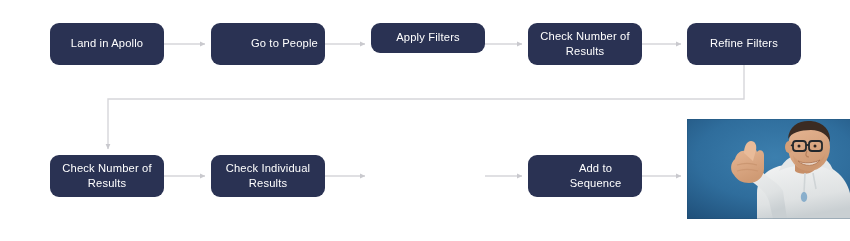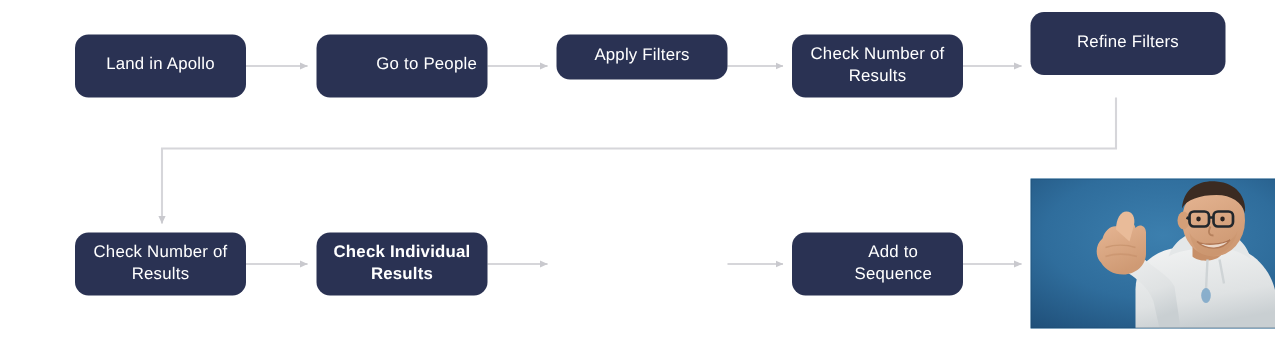--- a/index.html
+++ b/index.html
@@ -101,30 +101,30 @@
 
   <div class="node" style="left:340px; top:23px; width:114px; height:30px;">
     <span class="label">Apply Filters</span>
   </div>
 
   <div class="node" style="left:497px; top:23px; width:114px; height:42px;">
     <span class="label">Check Number of
 Results</span>
   </div>
 
-  <div class="node" style="left:656px; top:8px; width:130px; height:42px;">
+  <div class="node" style="left:656px; top:23px; width:114px; height:42px;">
     <span class="label">Refine Filters</span>
   </div>
 
   <div class="node" style="left:19px; top:155px; width:114px; height:42px;">
     <span class="label">Check Number of
 Results</span>
   </div>
 
-  <div class="node" style="left:180px; top:155px; width:114px; height:42px;font-weight:bold;">
+  <div class="node" style="left:180px; top:155px; width:114px; height:42px;">
     <span class="label">Check Individual
 Results</span>
   </div>
 
 
   <div class="node" style="left:497px; top:155px; width:114px; height:42px;padding-left:28px;">
     <span class="label">Add to Sequence</span>
   </div>
 
   <div class="photo" style="left:656px; top:119px; width:184px; height:100px;">

